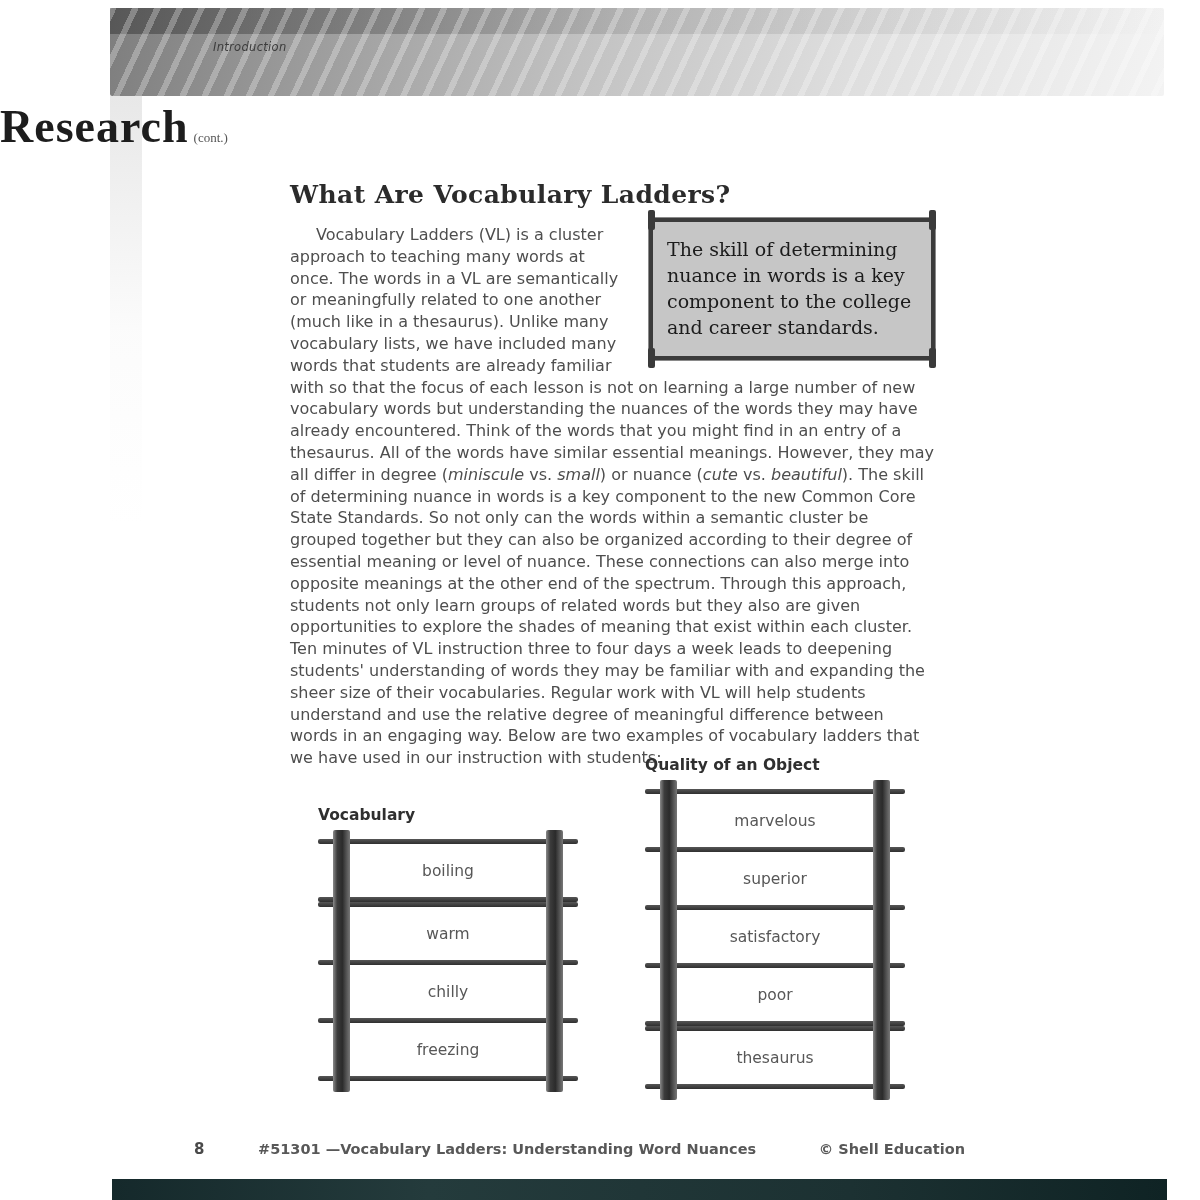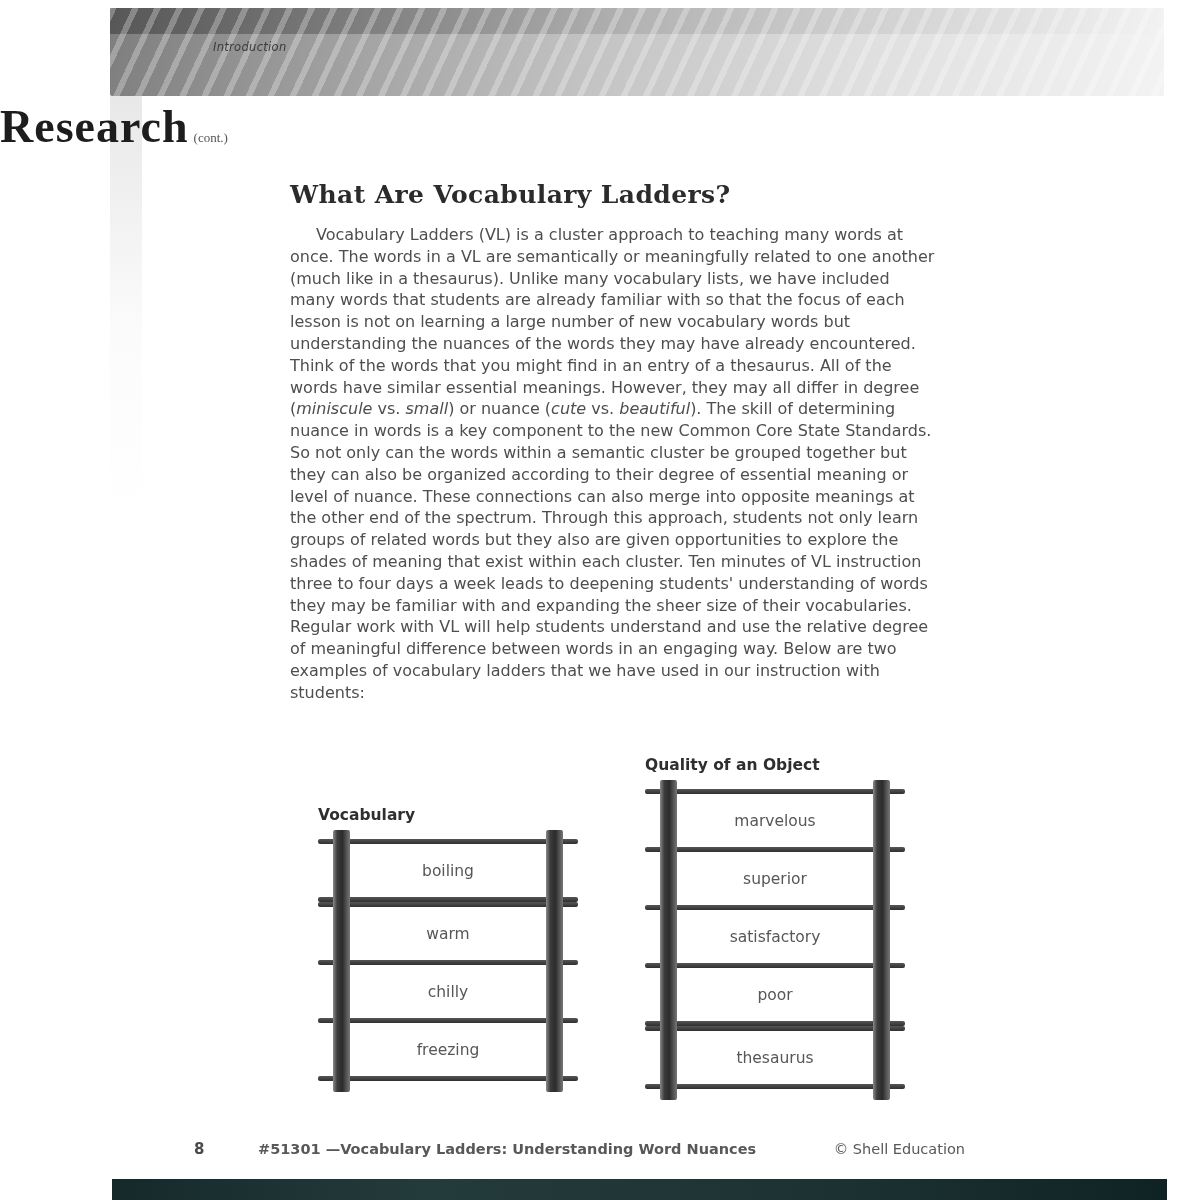--- a/index.html
+++ b/index.html
@@ -77,41 +77,48 @@
   }
   .rail-l{left:15px}.rail-r{right:15px}
   .rung{height:5px;background:linear-gradient(180deg,#565656,#2f2f2f);border-radius:2px;position:relative;z-index:1;}
   .word{
     height:53px;display:flex;align-items:center;justify-content:center;
     font-size:15.5px;color:#575757;position:relative;z-index:3;
   }
   
   .footer-num{position:absolute;left:194px;top:1140px;font-size:15px;font-weight:700;color:#4a4a4a;}
   .footer-left{position:absolute;left:258px;top:1141px;font-size:14.5px;font-weight:700;color:#585858;}
-  .footer-right{position:absolute;right:235px;top:1141px;font-size:14.5px;font-weight:400;color:#585858;margin-left:8px;}
+  .footer-right{position:absolute;right:235px;top:1141px;font-size:14.5px;font-weight:700;color:#585858;margin-left:8px;}
   .bottom-bar{
     position:absolute;left:112px;right:33px;bottom:0;height:21px;
     background:linear-gradient(90deg,#15292b,#243b3c 30%,#1c3132 70%,#0f2324);
   }
 </style>
 </head>
 <body>
 
 <div class="band"></div>
 <div class="left-wisp"></div>
 
 <div class="intro">Introduction</div>
 
 <div class="title">
   <span class="title-main">Research</span><span class="title-suffix">(cont.)</span>
 </div>
 
 <div class="heading">What Are Vocabulary Ladders?</div>
 
 <div class="bodyblock">
+  <aside class="callout">
+    <span class="pin pin-tl"></span>
+    <span class="pin pin-tr"></span>
+    <span class="pin pin-bl"></span>
+    <span class="pin pin-br"></span>
+    <p>The skill of determining nuance in words is a key component to the college and career standards.</p>
+  </aside>
   <p class="para"><span>Vocabulary Ladders (VL) is a cluster approach to teaching many words at once.  The words in a VL are semantically or meaningfully related to one another (much like in a thesaurus).  Unlike many vocabulary lists, we have included many words that students are already familiar with so that the focus of each lesson is not on learning a large number of new vocabulary words but understanding the nuances of the words they may have already encountered.  Think of the words that you might find in an entry of a thesaurus.  All of the words have similar essential meanings.  However, they may all differ in degree (</span><em>miniscule</em><span> vs. </span><em>small</em><span>) or nuance (</span><em>cute</em><span> vs. </span><em>beautiful</em><span>).  The skill of determining nuance in words is a key component to the new Common Core State Standards.  So not only can the words within a semantic cluster be grouped together but they can also be organized according to their degree of essential meaning or level of nuance.  These connections can also merge into opposite meanings at the other end of the spectrum.  Through this approach, students not only learn groups of related words but they also are given opportunities to explore the shades of meaning that exist within each cluster.  Ten minutes of VL instruction three to four days a week leads to deepening students' understanding of words they may be familiar with and expanding the sheer size of their vocabularies.  Regular work with VL will help students understand and use the relative degree of meaningful difference between words in an engaging way.  Below are two examples of vocabulary ladders that we have used in our instruction with students:</span></p>
 </div>
 
 <div class="ladder ladder-left">
   <div class="ladder-title">Vocabulary</div>
   <div class="ladder-body">
       <div class="rail rail-l"></div>
       <div class="rail rail-r"></div>
       <div class="rung"></div>
       <div class="word">boiling</div>

